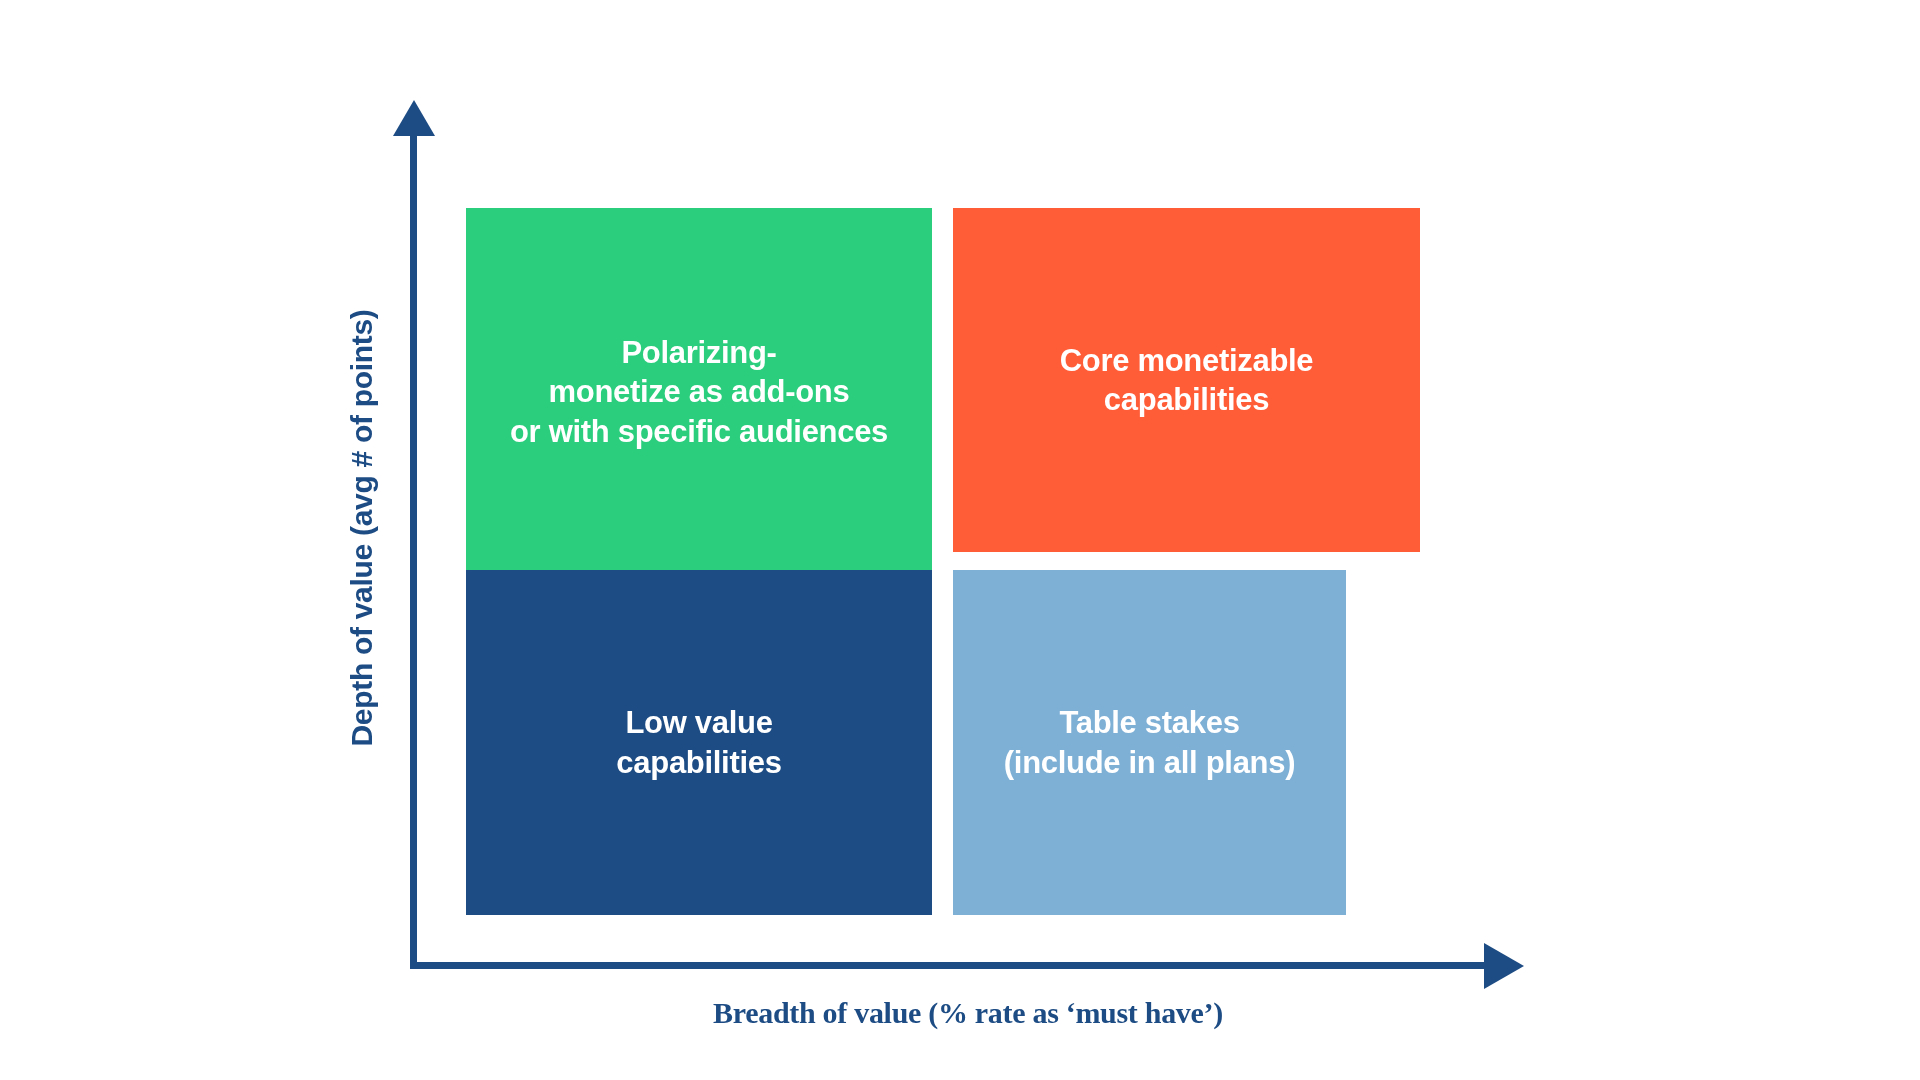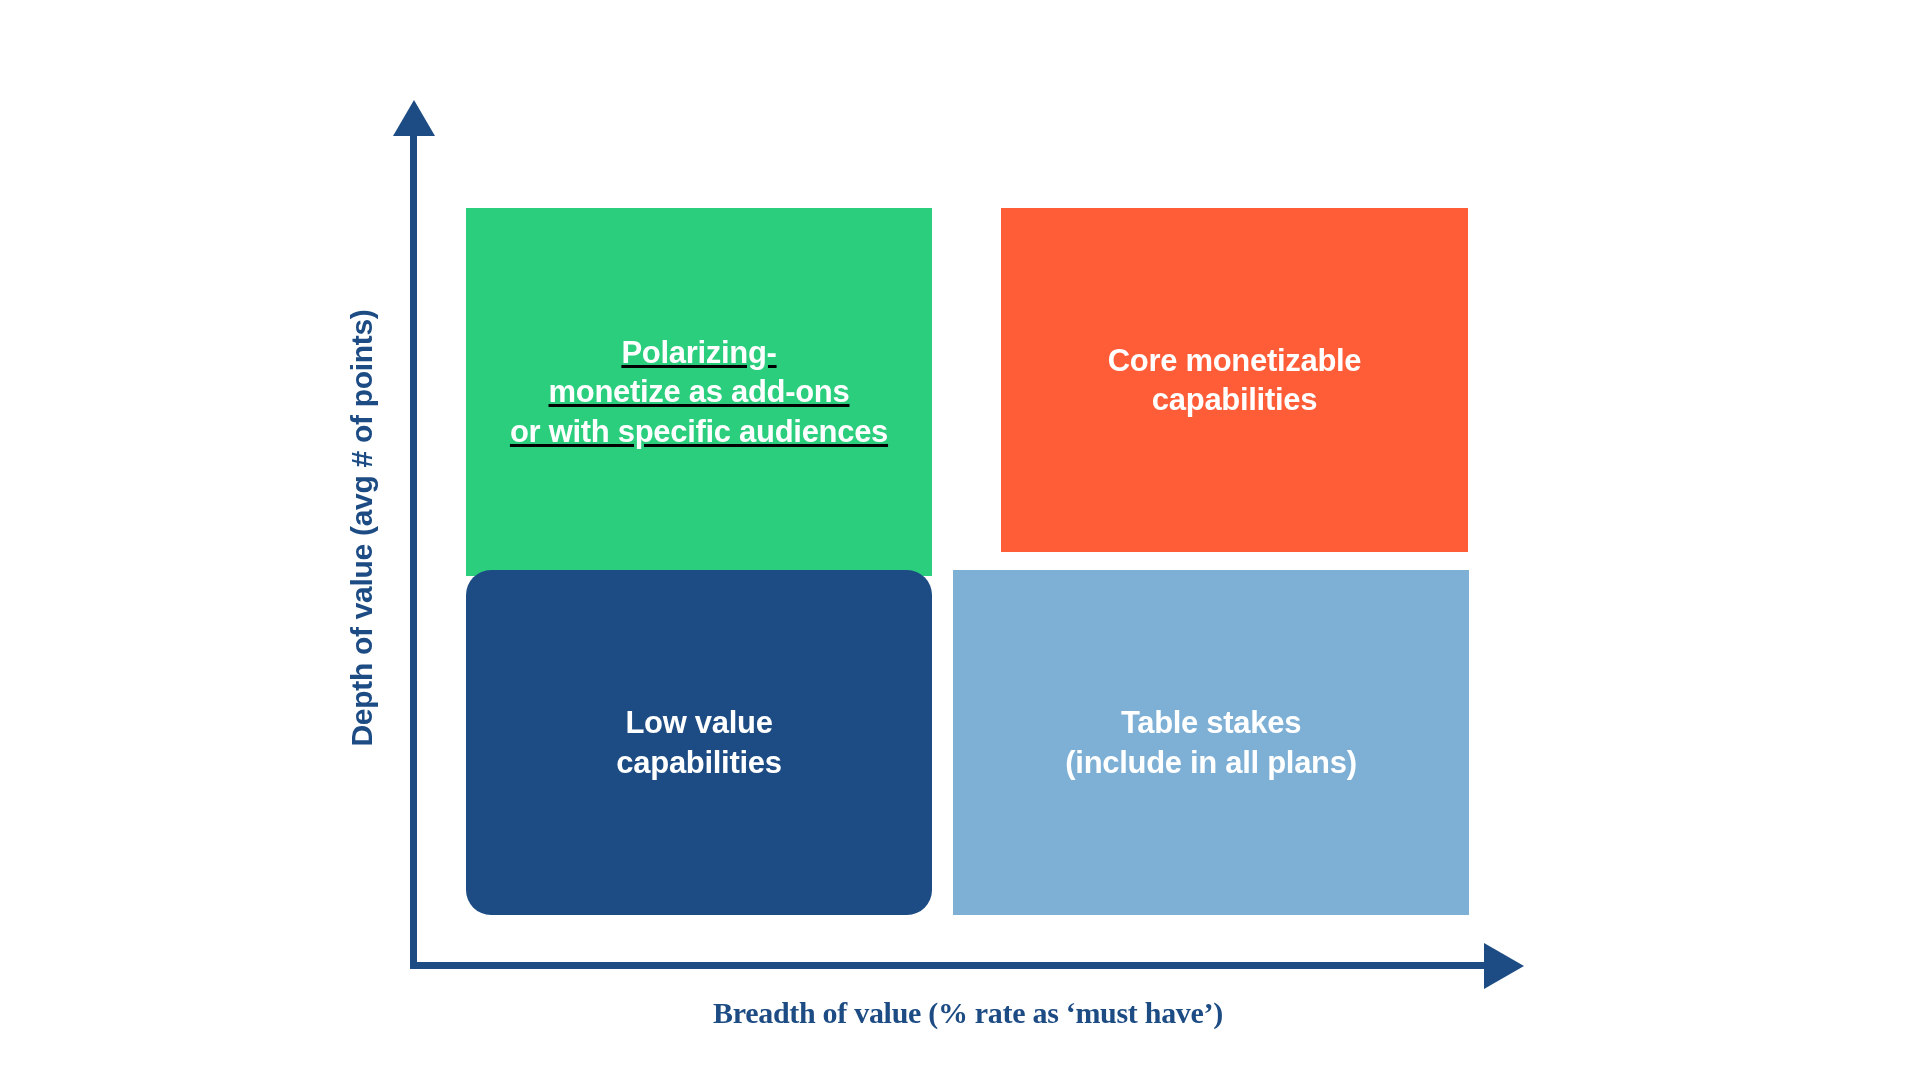--- a/index.html
+++ b/index.html
@@ -78,24 +78,24 @@
   }
   .quadrant-label {
     color: var(--quad-text);
     font-size: 31px;
     font-weight: bold;
     line-height: 1.26;
     text-align: center;
     white-space: pre-line;
     letter-spacing: -0.3px;
   }
-  .quadrant.top-left     { left: 466px; top: 208px; width: 466px; height: 368px; background: var(--green); text-decoration: underline; }
-  .quadrant.top-right    { left: 953px; top: 208px; width: 467px; height: 344px; background: var(--orange); margin-left: 48px; }
-  .quadrant.bottom-left  { left: 466px; top: 570px; width: 466px; height: 345px; background: var(--navy); border-radius: 25px; }
-  .quadrant.bottom-right { left: 953px; top: 570px; width: 516px; height: 345px; background: var(--light-blue); }
+  .quadrant.top-left     { left: 466px; top: 208px; width: 466px; height: 368px; background: var(--green); }
+  .quadrant.top-right    { left: 953px; top: 208px; width: 467px; height: 344px; background: var(--orange); }
+  .quadrant.bottom-left  { left: 466px; top: 570px; width: 466px; height: 345px; background: var(--navy); }
+  .quadrant.bottom-right { left: 953px; top: 570px; width: 393px; height: 345px; background: var(--light-blue); }
 </style>
 </head>
 <body>
 
 <div class="canvas">
 
   <div class="y-axis-arrow"></div>
   <div class="y-axis-line"></div>
   <div class="x-axis-line"></div>
   <div class="x-axis-arrow"></div>

